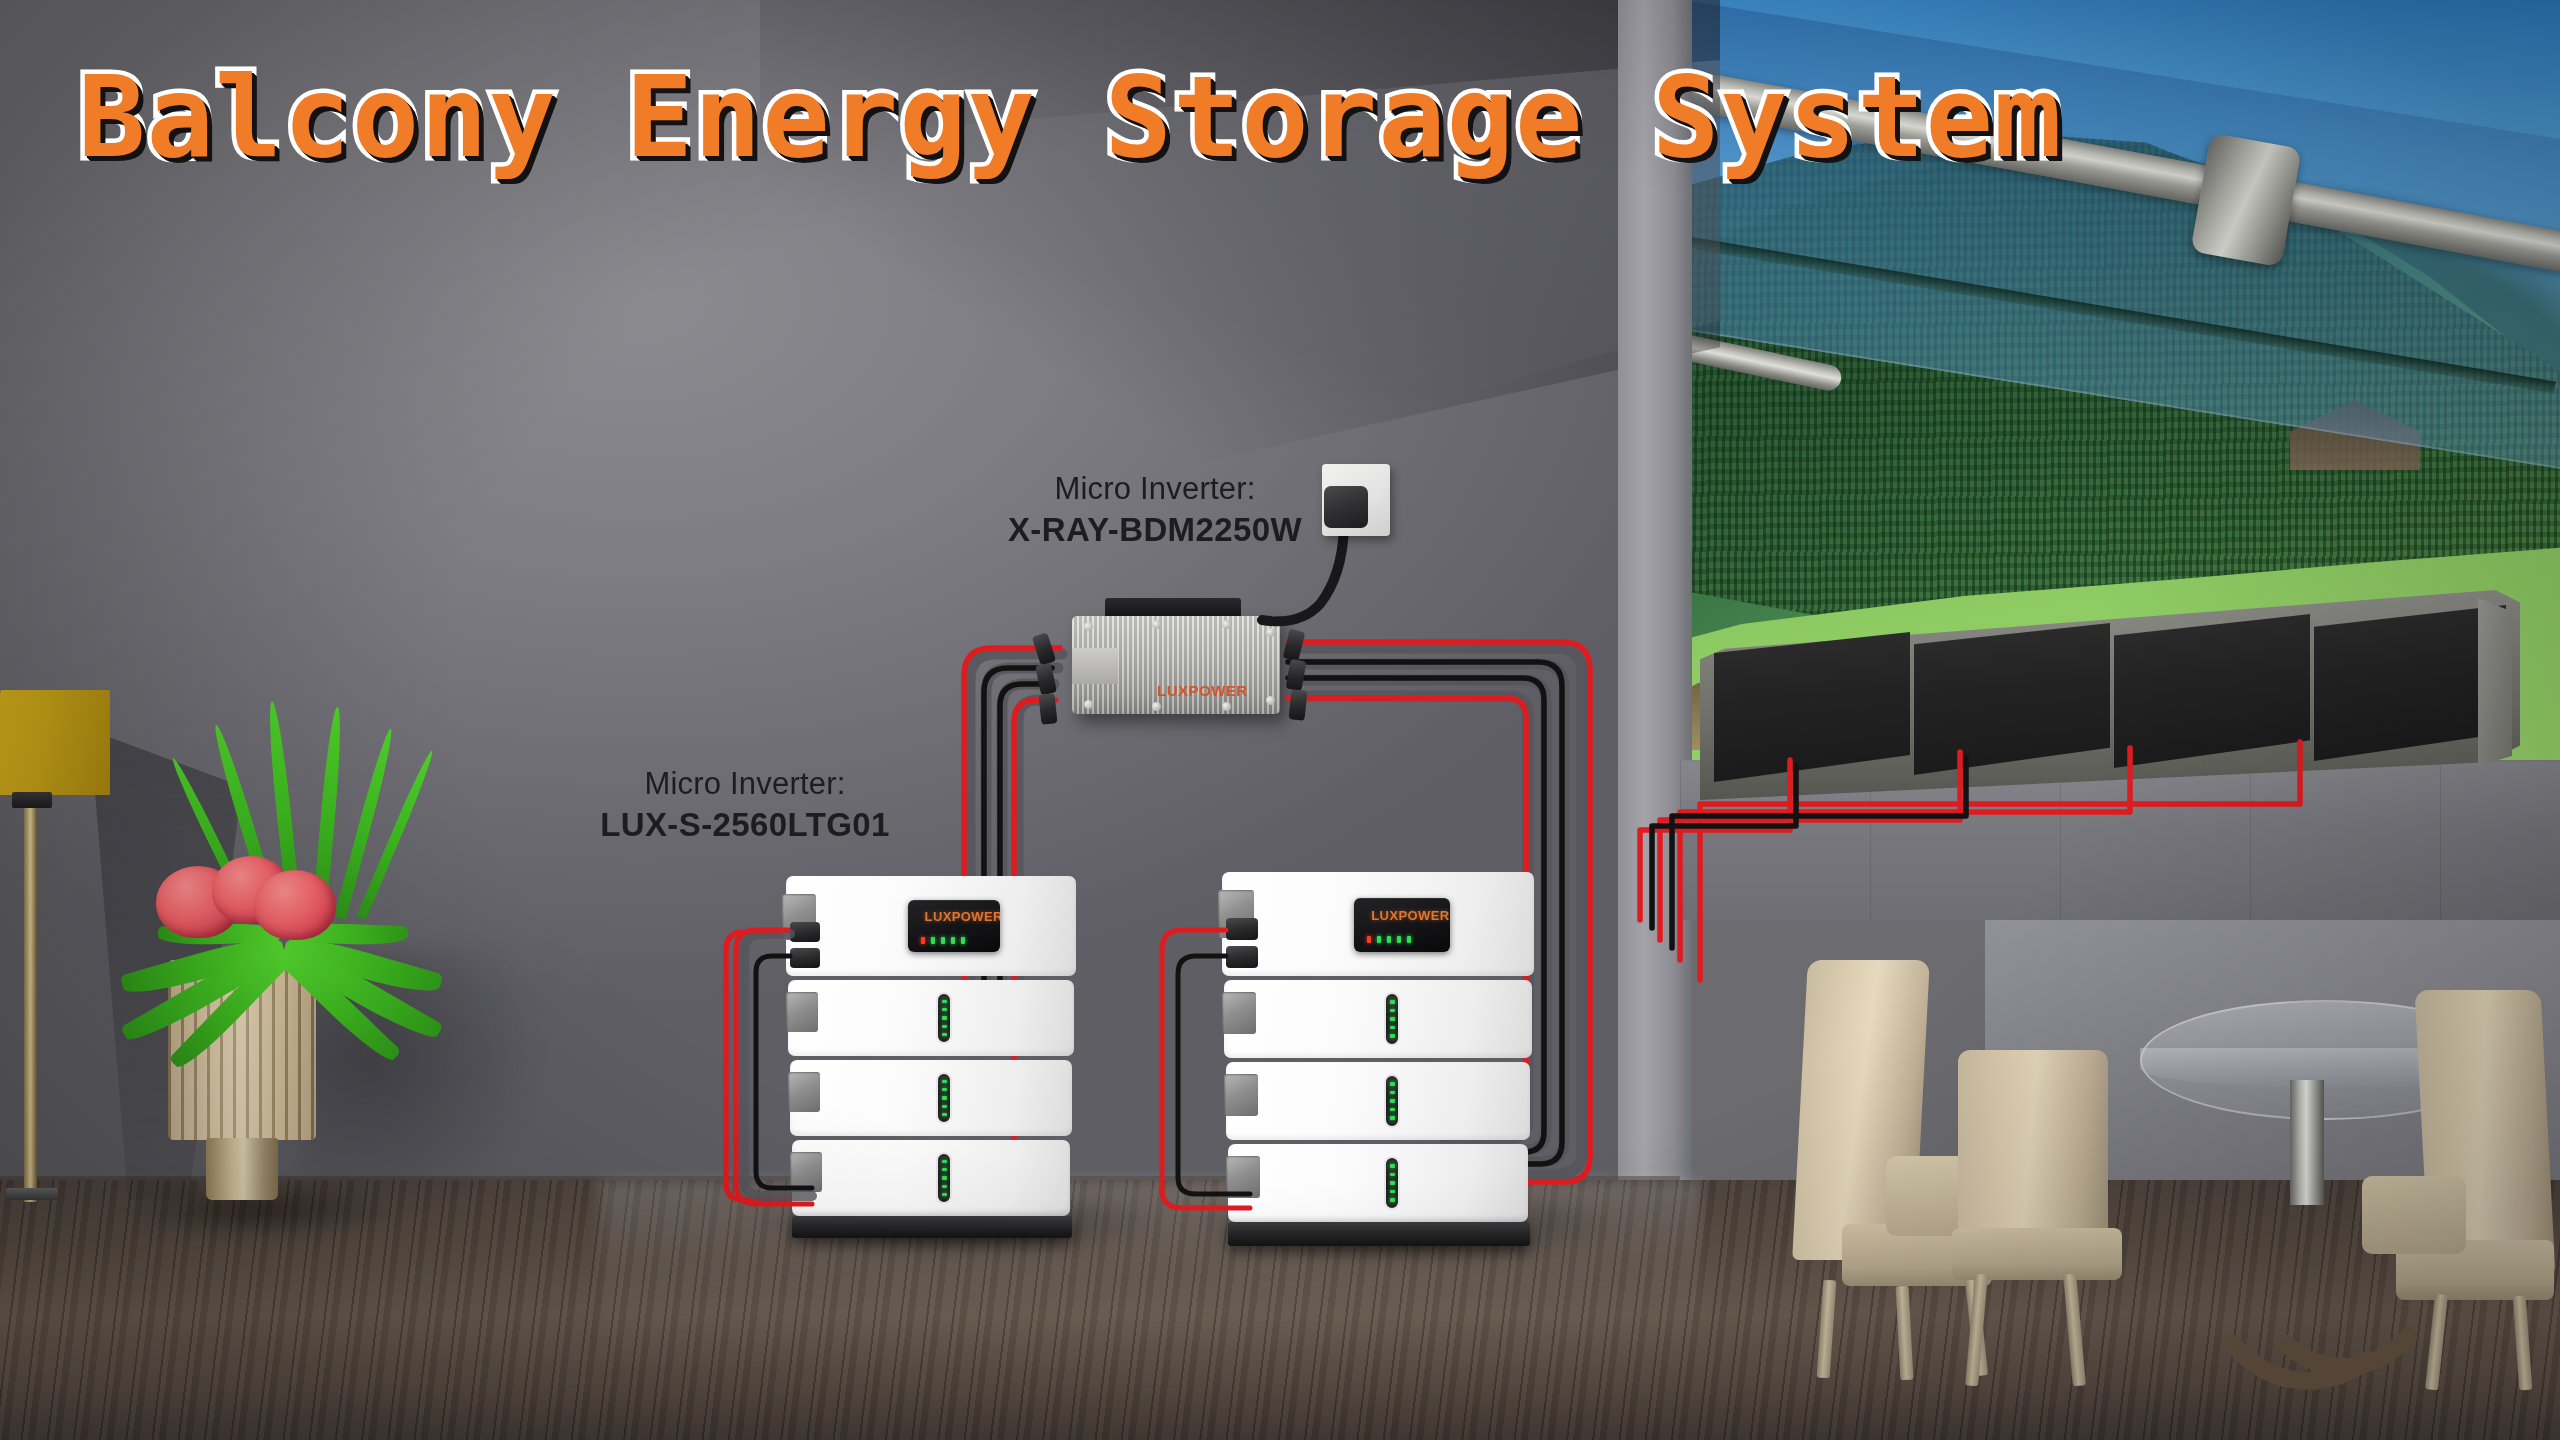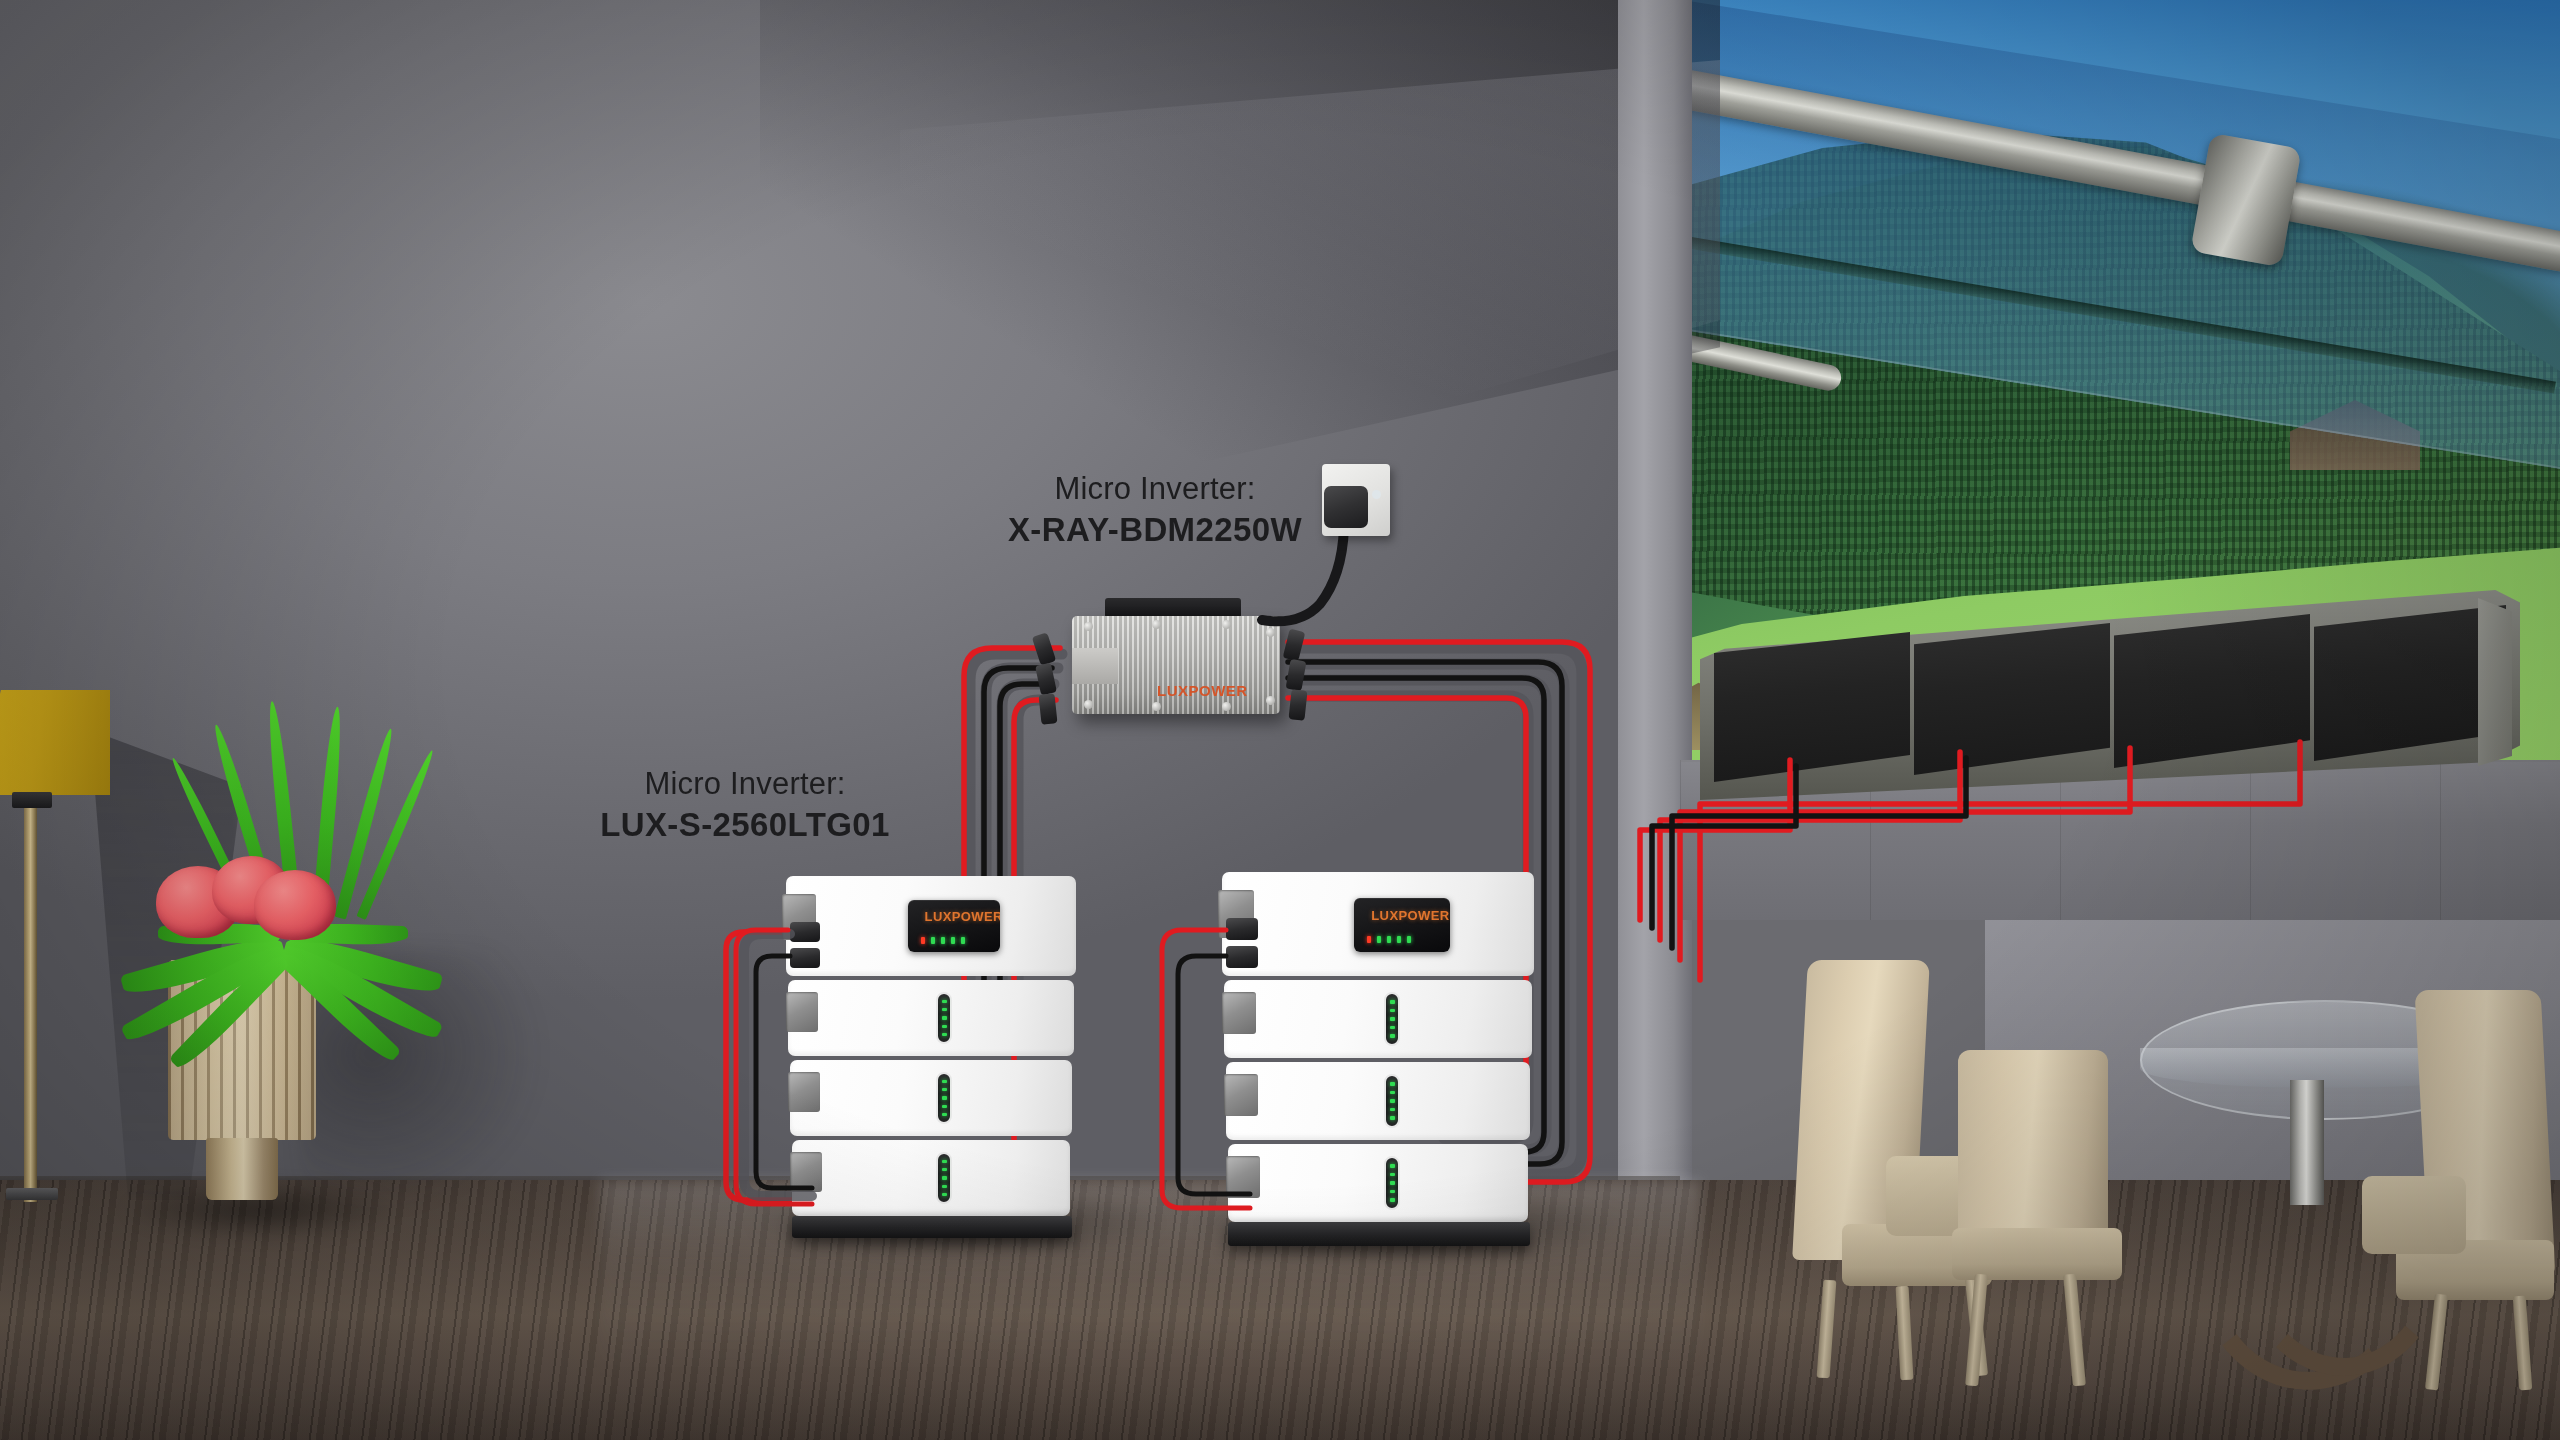--- a/index.html
+++ b/index.html
@@ -755,15 +755,16 @@
     <div class="chair-leg" style="left:22px;top:304px;width:13px;height:96px;transform:rotate(6deg)"></div>
     <div class="chair-leg" style="left:108px;top:306px;width:13px;height:94px;transform:rotate(-4deg)"></div>
   </div>
 
   <div class="layer" id="table-top"></div>
   <div class="layer" id="table-rim"></div>
   <div class="layer" id="table-post"></div>
   <div class="table-arc" style="left:2196px;top:1130px;width:230px;height:260px;transform:rotate(186deg)"></div>
   <div class="table-arc" style="left:2236px;top:1126px;width:210px;height:250px;transform:rotate(176deg)"></div>
 
+  <div class="layer" id="title">Balcony Energy Storage System</div>
 
   <div class="layer" id="vignette"></div>
 </div>
 
 </body></html>

